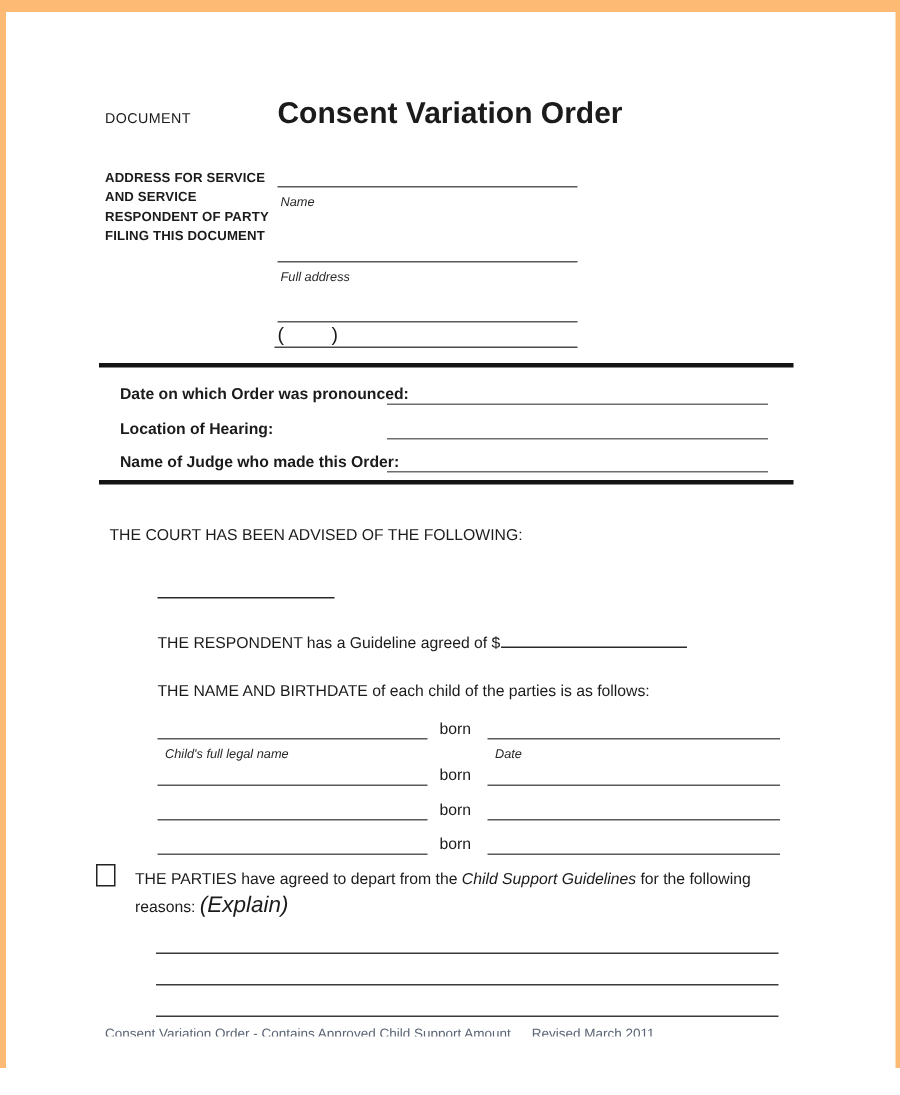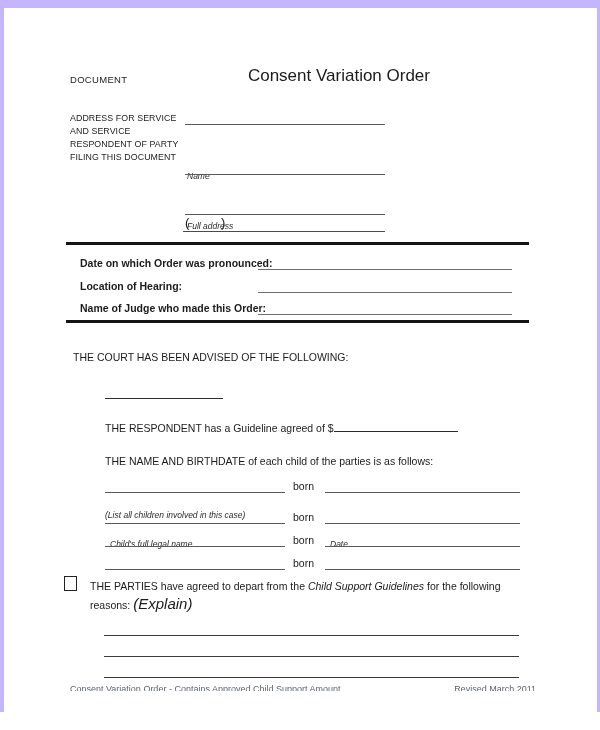--- a/index.html
+++ b/index.html
@@ -1,43 +1,43 @@
 <!DOCTYPE html>
 <html><head>
 <meta charset="utf-8">
 <style>
   html,body { margin:0; padding:0; }
   .screen {
     position:relative; width:600px; height:712px;
-    background:#c4b5fd; overflow:hidden;
+    background:#fdba74; overflow:hidden;
     font-family:"Liberation Sans", sans-serif;
     color:#1b1b1b;
   }
   .paper {
     position:absolute; left:4px; top:8px; width:593px; height:715px;
     background:#ffffff;
   }
   .lbl { position:absolute; font-size:10.5px; line-height:13px; white-space:nowrap; }
   .bold { font-weight:bold; }
   .it { font-style:italic; }
-  .caps-small { font-size:8.8px; line-height:13px; letter-spacing:0.1px; }
-  .cap { font-size:8.5px; font-style:italic; color:#2a2a2a;margin-top:42px; }
+  .caps-small { font-size:8.8px; line-height:13px; letter-spacing:0.1px;font-weight:bold; }
+  .cap { font-size:8.5px; font-style:italic; color:#2a2a2a; }
   .doc-tag { font-size:9.5px; letter-spacing:0.3px; }
-  .title { font-size:17px; font-weight:normal; line-height:24px; text-align:right; }
+  .title { font-size:20px; font-weight:bold; line-height:24px; text-align:center; }
   .fline { position:absolute; height:0; border-top:1.2px solid #5a5a5a; }
   .vline { border-top:1.2px solid #6e6e6e; }
   .dline { border-top:1.5px solid #3a3a3a; }
   .rule { position:absolute; height:2.6px; background:#141414; }
   .iline { display:inline-block; height:10px; border-bottom:1.3px solid #2a2a2a; }
   .phone-box { position:absolute; border-bottom:1.4px solid #4a4a4a; font-size:13px; }
   .phone-box span { position:absolute; bottom:1px; }
   .cbx { position:absolute; width:11px; height:13px; border:1.6px solid #222; background:#fff; }
   .footer {
     position:absolute; left:70px; top:684px; width:466px; height:7px;
-    overflow:hidden; display:flex; justify-content:space-between;
+    overflow:hidden; display:flex; justify-content:flex-start;
     font-size:9px; line-height:11px; color:#5a6474;gap:14px;
   }
 </style>
 </head>
 <body>
 
 <div class="screen">
   <div class="paper"></div>
 
   <div class="lbl doc-tag" style="left:70px; top:73px;">DOCUMENT</div>
@@ -80,21 +80,20 @@
 
   <div class="lbl" style="left:105px; top:388px;">
     <span class="iline" style="width:118px;"></span>
   </div>
 
   <div class="lbl" style="left:105px; top:421px;">
     <span>THE RESPONDENT has a Guideline agreed of $</span><span class="iline" style="width:124px;"></span>
   </div>
 
   <div class="lbl" style="left:105px; top:455px;">THE NAME AND BIRTHDATE of each child of the parties is as follows:</div>
-  <div class="lbl cap" style="left:105px; top:467px;">(List all children involved in this case)</div>
 
   <div class="fline" style="left:105px; top:492px; width:180px;"></div>
   <div class="lbl" style="left:293px; top:480px;">born</div>
   <div class="fline" style="left:325px; top:492px; width:195px;"></div>
   <div class="lbl cap" style="left:110px; top:496px;">Child's full legal name</div>
   <div class="lbl cap" style="left:330px; top:496px;">Date</div>
 
   <div class="fline" style="left:105px; top:523px; width:180px;"></div>
   <div class="lbl" style="left:293px; top:511px;">born</div>
   <div class="fline" style="left:325px; top:523px; width:195px;"></div>

